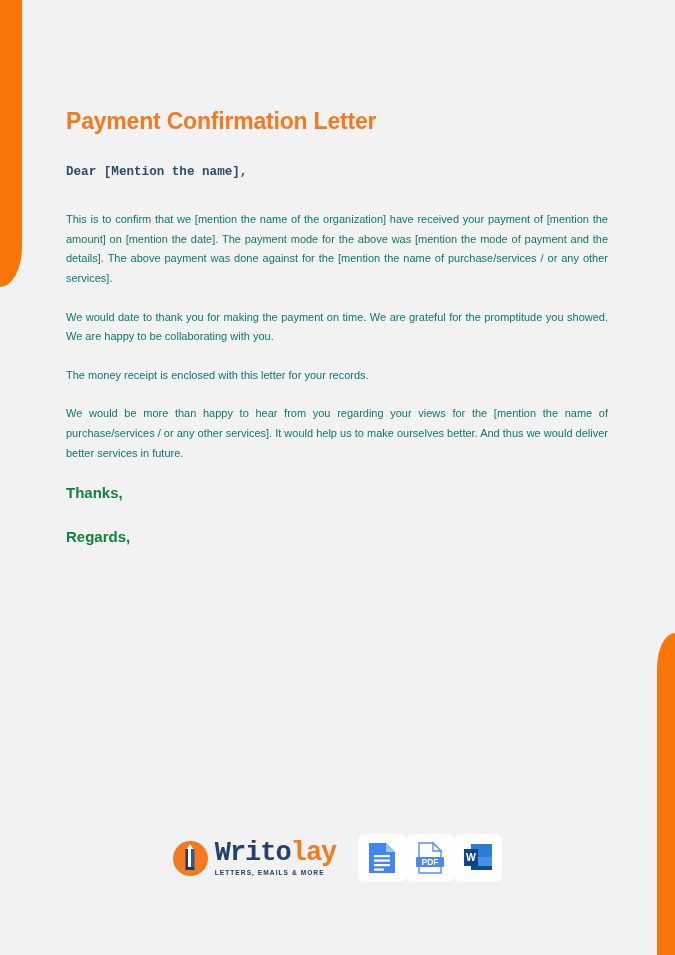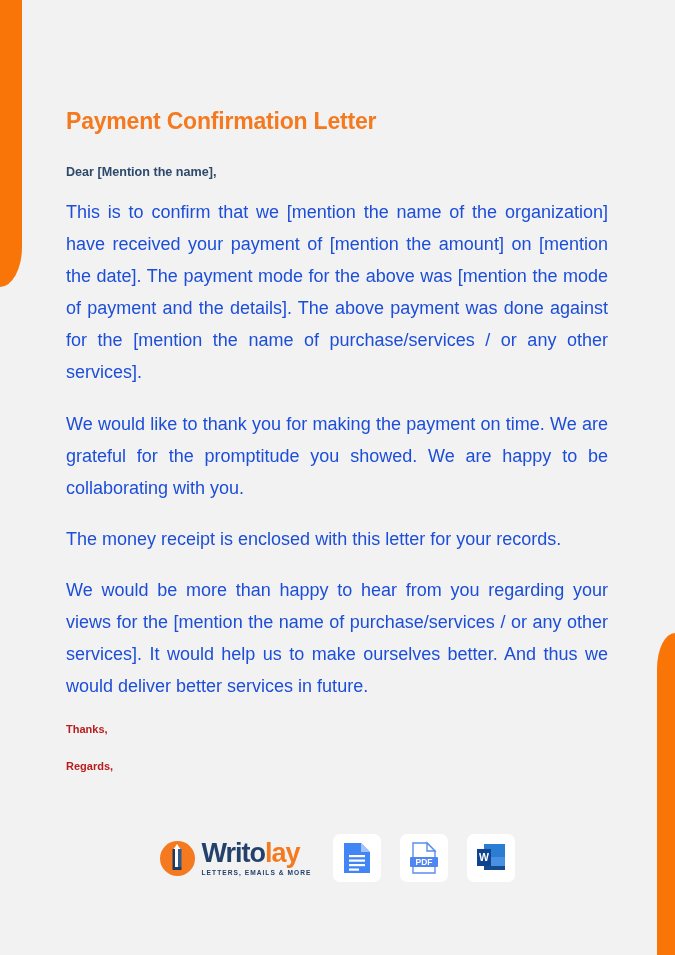--- a/index.html
+++ b/index.html
@@ -48,36 +48,37 @@
     color:#f4791f;
     letter-spacing:-0.2px;
     margin-bottom:29px;
     line-height:1.15;
   }
 
   .salutation {
     font-size:12.6px;
     font-weight:bold;
     color:#2e4a6b;
-    margin-bottom:14px;
+    margin-bottom:28px;
     line-height:1.5;
+    font-family:Liberation Mono, monospace;
   }
 
   .para {
-    font-size:18px;
-    color:#1d4ed8;
+    font-size:11px;
+    color:#0f766e;
     line-height:1.78;
     text-align:justify;
     margin-bottom:19px;
   }
 
   .signoff {
-    font-size:11px;
-    font-weight:bold;
-    color:#b91c1c;
+    font-size:15px;
+    font-weight:bold;
+    color:#15803d;
     line-height:1.5;
     margin-bottom:21px;
   }
   .signoff.last { margin-bottom:12px; }
 
   
   .footer {
     position:absolute;
     left:0; top:834px;
     width:675px;
@@ -122,32 +123,33 @@
     transform:translateX(-50%);
     width:9px; height:3px;
     background:#1d3b63;
   }
 
   .brand-text { display:flex; flex-direction:column; line-height:1; }
   .brand-name {
     font-size:27px;
     font-weight:bold;
     letter-spacing:-1px;
+    font-family:Liberation Mono, monospace;
   }
   .brand-name .w1 { color:#23416b; }
   .brand-name .w2 { color:#f4791f; }
   .brand-tag {
     font-size:6.6px;
     font-weight:bold;
     color:#23416b;
     letter-spacing:1.05px;
     margin-top:3px;
   }
 
-  .file-icons { display:flex; align-items:flex-start; gap:19px; }
+  .file-icons { display:flex; align-items:flex-start; }
 
   .icon-card {
     width:48px; height:48px;
     background:#ffffff;
     border-radius:7px;
     display:flex;
     align-items:center;
     justify-content:center;
   }
 
@@ -161,21 +163,21 @@
   <div class="deco-bar-left"></div>
   <div class="deco-bar-right"></div>
 
   <div class="letter">
 
     <h1 class="letter-title">Payment Confirmation Letter</h1>
 
     <p class="salutation">Dear [Mention the name],</p>
 
     <p class="para">This is to confirm that we [mention the name of the organization] have received your payment of [mention the amount] on [mention the date].  The payment mode for the above was [mention the mode of payment and the details]. The above payment was done against for the [mention the name of purchase/services / or any other services].</p>
-    <p class="para">We would like to thank you for making the payment on time. We are grateful for the promptitude you showed. We are happy to be collaborating with you.</p>
+    <p class="para">We would date to thank you for making the payment on time. We are grateful for the promptitude you showed. We are happy to be collaborating with you.</p>
     <p class="para">The money receipt is enclosed with this letter for your records.</p>
     <p class="para">We would be more than happy to hear from you regarding your views for the [mention the name of purchase/services / or any other services]. It would help us to make ourselves better. And thus we would deliver better services in future.</p>
 
     <p class="signoff">Thanks,</p>
     <p class="signoff last">Regards,</p>
 
   </div>
 
   <div class="footer">
 

